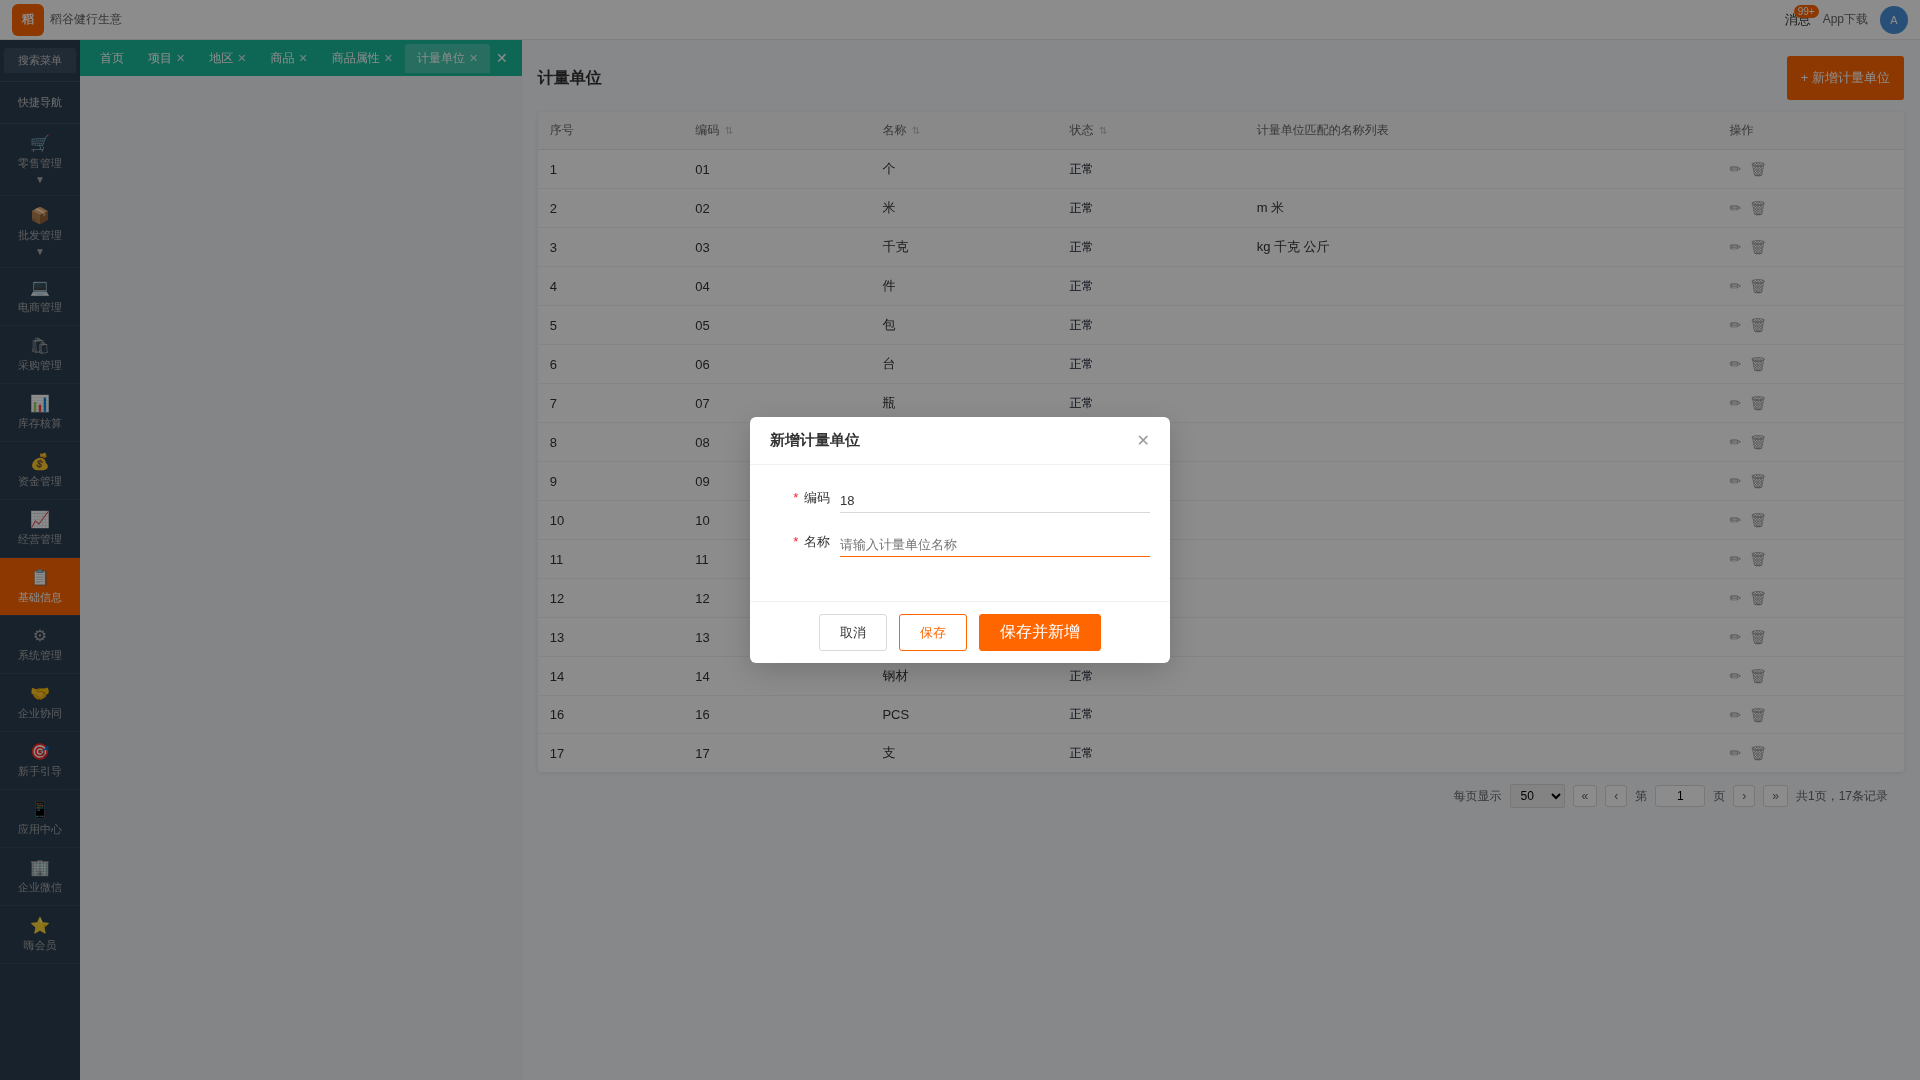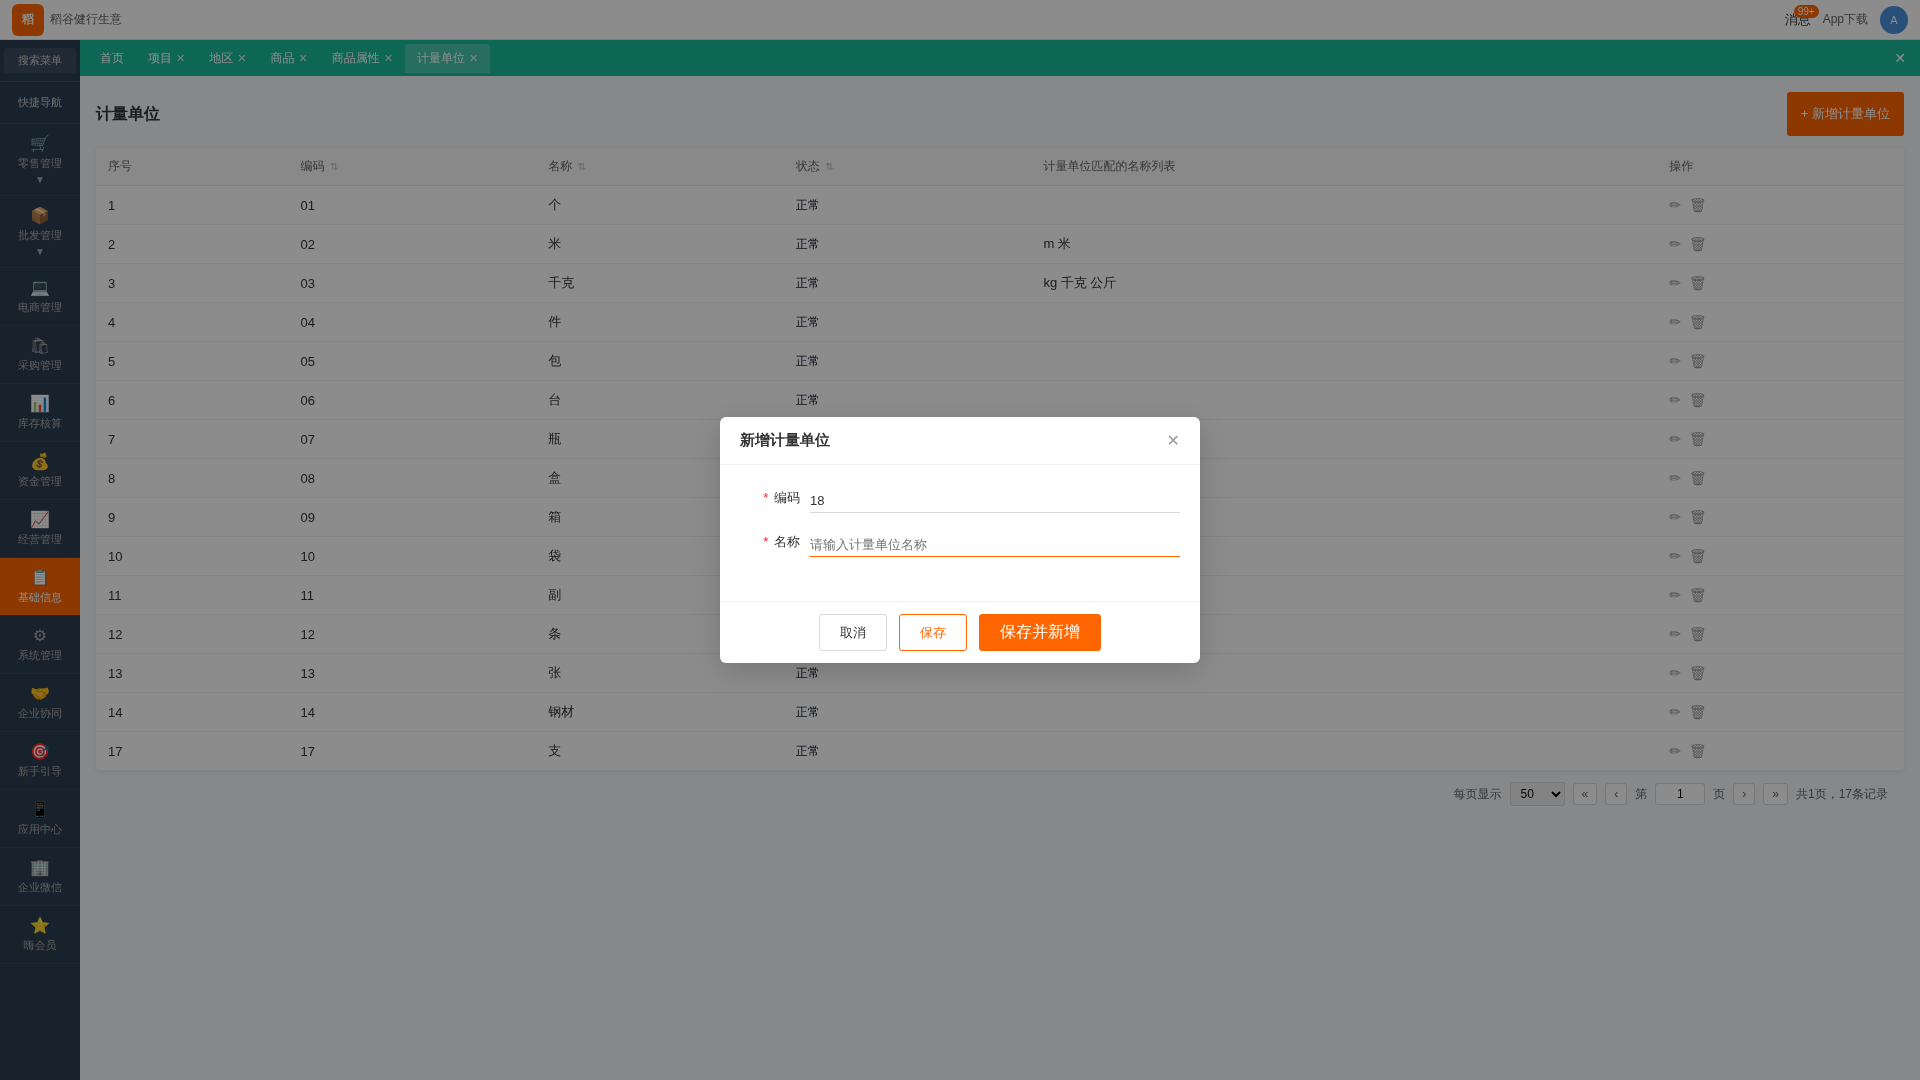--- a/index.html
+++ b/index.html
@@ -24,21 +24,21 @@
     .sidebar { width: 80px; background: #2c3e50; display: flex; flex-direction: column; flex-shrink: 0; }
     .sidebar-search { padding: 8px 4px; border-bottom: 1px solid #3d4f62; }
     .sidebar-search-btn { width: 100%; background: #3d4f62; border: none; color: #ccc; padding: 5px; border-radius: 3px; cursor: pointer; font-size: 11px; text-align: center; }
     .sidebar-nav-btn { padding: 8px 4px; border-bottom: 1px solid #3d4f62; }
     .sidebar-nav-btn-inner { width: 100%; background: transparent; border: none; color: #ccc; padding: 5px; cursor: pointer; font-size: 11px; text-align: center; }
     .sidebar-item { padding: 10px 4px; display: flex; flex-direction: column; align-items: center; cursor: pointer; color: #aaa; font-size: 11px; border-bottom: 1px solid #3a4a5a; gap: 3px; }
     .sidebar-item.active { background: #f60; color: #fff; }
     .sidebar-item-icon { font-size: 16px; }
 
     
-    .content-area { flex: 1; display: flex; flex-direction: column; overflow: hidden; }
+    .content-area { flex: 1; display: flex; flex-direction: row; overflow: hidden; }
 
     
     .tab-bar { background: #1abc9c; display: flex; align-items: center; padding: 0 8px; height: 36px; flex-shrink: 0; }
     .tab { display: flex; align-items: center; gap: 4px; padding: 6px 12px; color: #fff; cursor: pointer; font-size: 12px; border-radius: 3px 3px 0 0; white-space: nowrap; }
     .tab.active { background: rgba(255,255,255,0.2); }
     .tab-close { font-size: 11px; color: rgba(255,255,255,0.8); cursor: pointer; }
     .tab-bar-close { margin-left: auto; color: #fff; cursor: pointer; font-size: 14px; padding: 2px 6px; }
 
     
     .page-content { flex: 1; padding: 16px; overflow: auto; background: #f5f7fa; }
@@ -61,21 +61,21 @@
     
     .pagination { display: flex; align-items: center; justify-content: flex-end; padding: 12px 16px; gap: 8px; font-size: 12px; color: #666; }
     .pagination select { border: 1px solid #d9d9d9; border-radius: 2px; padding: 3px 6px; font-size: 12px; }
     .pagination-btn { border: 1px solid #d9d9d9; background: #fff; padding: 3px 8px; border-radius: 3px; cursor: pointer; color: #666; font-size: 12px; }
     .page-input { border: 1px solid #d9d9d9; border-radius: 3px; padding: 3px 8px; width: 50px; text-align: center; font-size: 12px; }
 
     
     .overlay { position: fixed; top: 0; left: 0; right: 0; bottom: 0; background: rgba(0,0,0,0.45); z-index: 100; display: flex; align-items: center; justify-content: center; }
 
     
-    .modal { background: #fff; border-radius: 6px; width: 480px; box-shadow: 0 8px 32px rgba(0,0,0,0.18); overflow: hidden; }
+    .modal { background: #fff; border-radius: 6px; width: 420px; box-shadow: 0 8px 32px rgba(0,0,0,0.18); overflow: hidden; }
     .modal-header { padding: 14px 20px; border-bottom: 1px solid #f0f0f0; display: flex; align-items: center; justify-content: space-between; }
     .modal-title { font-size: 15px; font-weight: bold; color: #333; }
     .modal-close { cursor: pointer; color: #999; font-size: 16px; }
     .modal-body { padding: 24px 20px; }
     .form-row { display: flex; align-items: flex-start; margin-bottom: 20px; }
     .form-label { width: 60px; text-align: right; font-size: 13px; color: #333; margin-right: 10px; flex-shrink: 0; }
     .required-star { color: #f5222d; margin-right: 2px; }
     .form-input { flex: 1; border: none; border-bottom: 1px solid #d9d9d9; padding: 4px 0; font-size: 13px; outline: none; color: #333; }
     .form-input.active-focus { border-bottom-color: #f60; }
     .modal-footer { padding: 12px 20px; display: flex; justify-content: center; gap: 12px; border-top: 1px solid #f0f0f0; }
@@ -398,20 +398,33 @@
       <td><span class="status-normal">正常</span></td>
       <td></td>
       <td>
         <div class="action-icons">
           <span class="action-icon">✏</span>
           <span class="action-icon">🗑</span>
         </div>
       </td>
     </tr>
               <tr>
+      <td>16</td>
+      <td>16</td>
+      <td>PCS</td>
+      <td><span class="status-normal">正常</span></td>
+      <td></td>
+      <td>
+        <div class="action-icons">
+          <span class="action-icon">✏</span>
+          <span class="action-icon">🗑</span>
+        </div>
+      </td>
+    </tr>
+              <tr>
       <td>17</td>
       <td>17</td>
       <td>支</td>
       <td><span class="status-normal">正常</span></td>
       <td></td>
       <td>
         <div class="action-icons">
           <span class="action-icon">✏</span>
           <span class="action-icon">🗑</span>
         </div>

